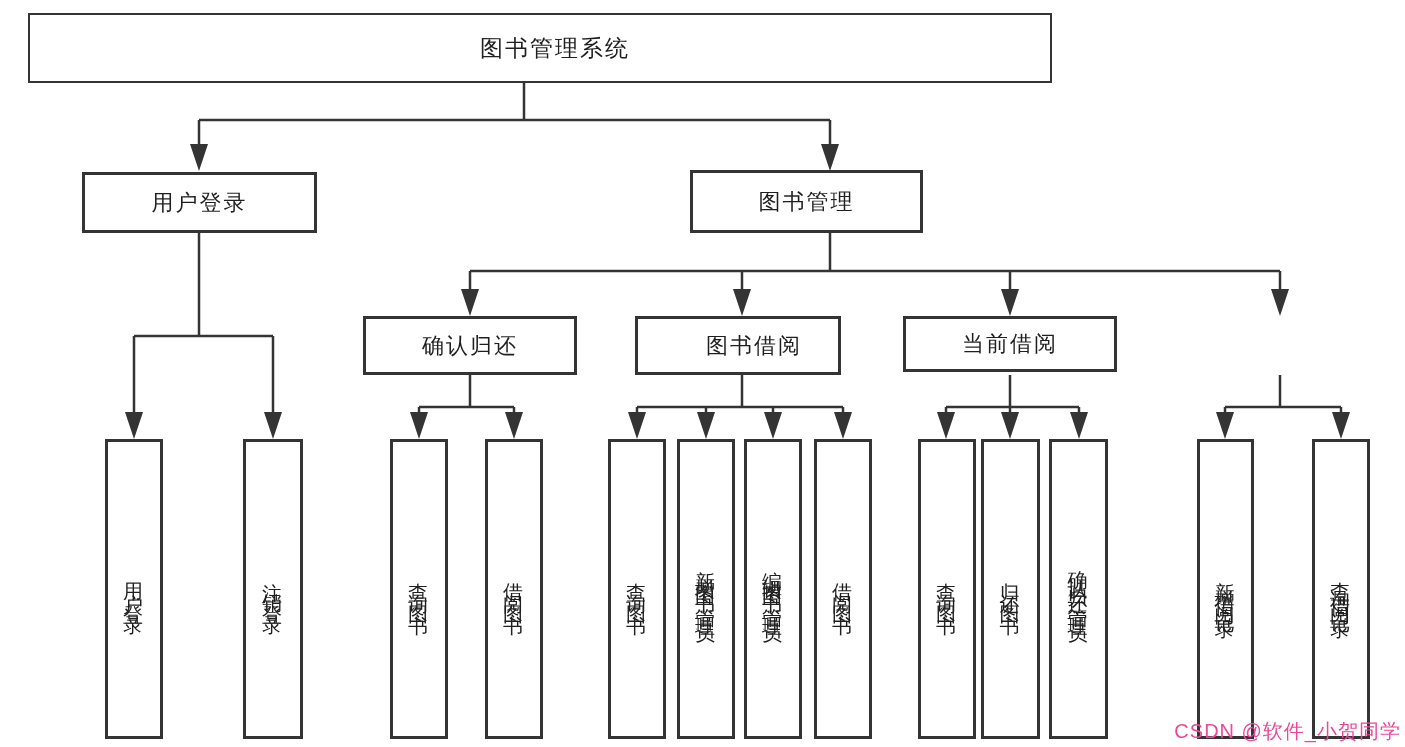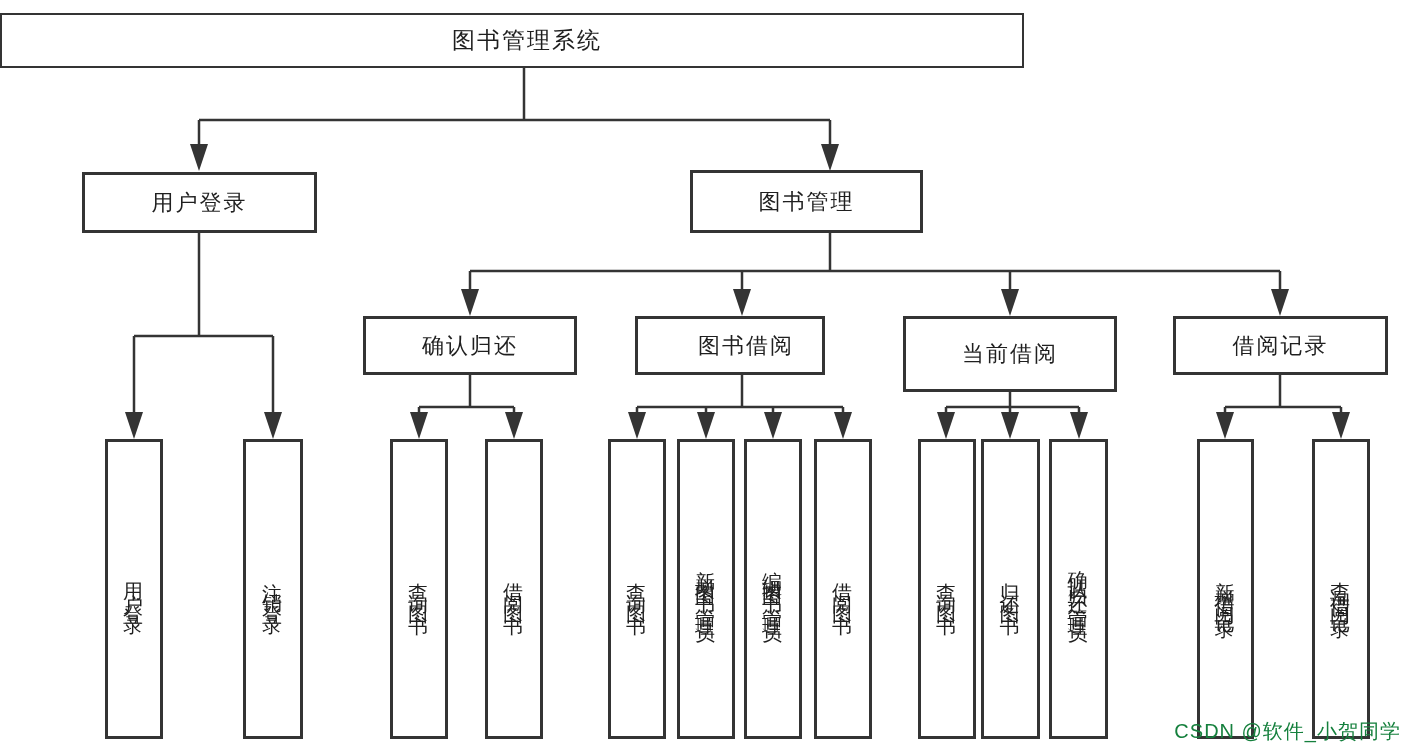--- a/index.html
+++ b/index.html
@@ -55,21 +55,21 @@
     color: #1f1f1f;
   }
   .vlabel.long {
     letter-spacing: 0.38em;
   }
   .watermark {
     position: absolute;
     right: 4px;
     bottom: 2px;
     font-size: 20px;
-    color: #15803d;
+    color: #ec4899;
     letter-spacing: 1px;
     z-index: 2;
     white-space: nowrap;
   }
 </style>
 </head>
 <body>
 
 <div class="canvas">
 
@@ -123,42 +123,39 @@
       <polygon points="764,412 782,412 773,439"></polygon>
       <polygon points="834,412 852,412 843,439"></polygon>
       <polygon points="937,412 955,412 946,439"></polygon>
       <polygon points="1001,412 1019,412 1010,439"></polygon>
       <polygon points="1070,412 1088,412 1079,439"></polygon>
       <polygon points="1216,412 1234,412 1225,439"></polygon>
       <polygon points="1332,412 1350,412 1341,439"></polygon>
     </g>
   </svg>
 
-  <div class="box root" style="left:0; top:13px; width:1024px; height:55px;padding-left:30px;">
+  <div class="box root" style="left:28px; top:13px; width:1024px; height:70px;padding-left:30px;">
     <span class="hlabel">图书管理系统</span>
   </div>
 
   <div class="box" style="left:82px; top:172px; width:235px; height:61px;">
     <span class="hlabel">用户登录</span>
   </div>
   <div class="box" style="left:690px; top:170px; width:233px; height:63px;">
     <span class="hlabel">图书管理</span>
   </div>
 
   <div class="box" style="left:363px; top:316px; width:214px; height:59px;">
     <span class="hlabel">确认归还</span>
   </div>
-  <div class="box" style="left:635px; top:316px; width:190px; height:59px;padding-left:32px;">
+  <div class="box" style="left:635px; top:316px; width:206px; height:59px;padding-left:32px;">
     <span class="hlabel">图书借阅</span>
   </div>
-  <div class="box" style="left:903px; top:316px; width:214px; height:76px;">
+  <div class="box" style="left:903px; top:316px; width:214px; height:56px;">
     <span class="hlabel">当前借阅</span>
-  </div>
-  <div class="box" style="left:1173px; top:316px; width:215px; height:59px;">
-    <span class="hlabel">借阅记录</span>
   </div>
 
   <div class="box" style="left:105px; top:439px; width:58px; height:300px;">
     <span class="vlabel">用户登录</span>
   </div>
   <div class="box" style="left:243px; top:439px; width:60px; height:300px;">
     <span class="vlabel">注销登录</span>
   </div>
 
   <div class="box" style="left:390px; top:439px; width:58px; height:300px;">

